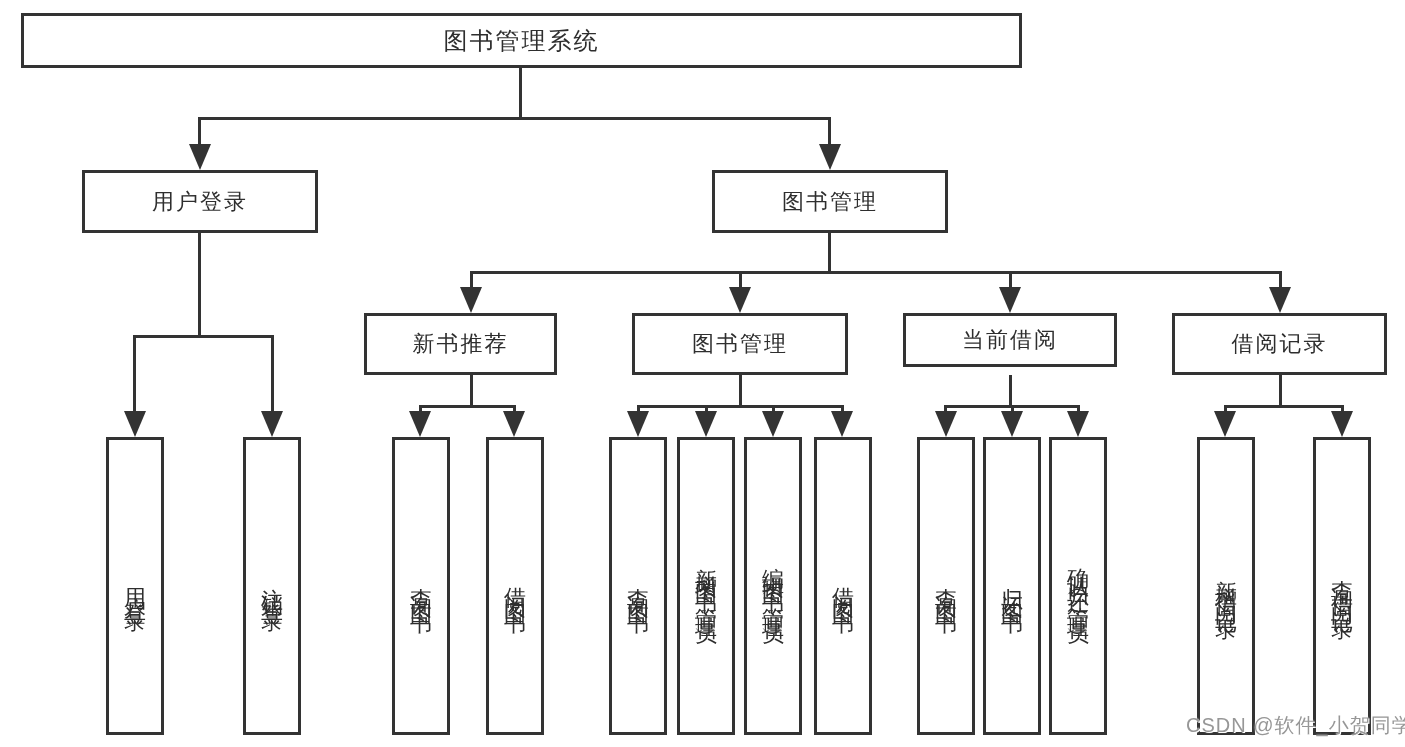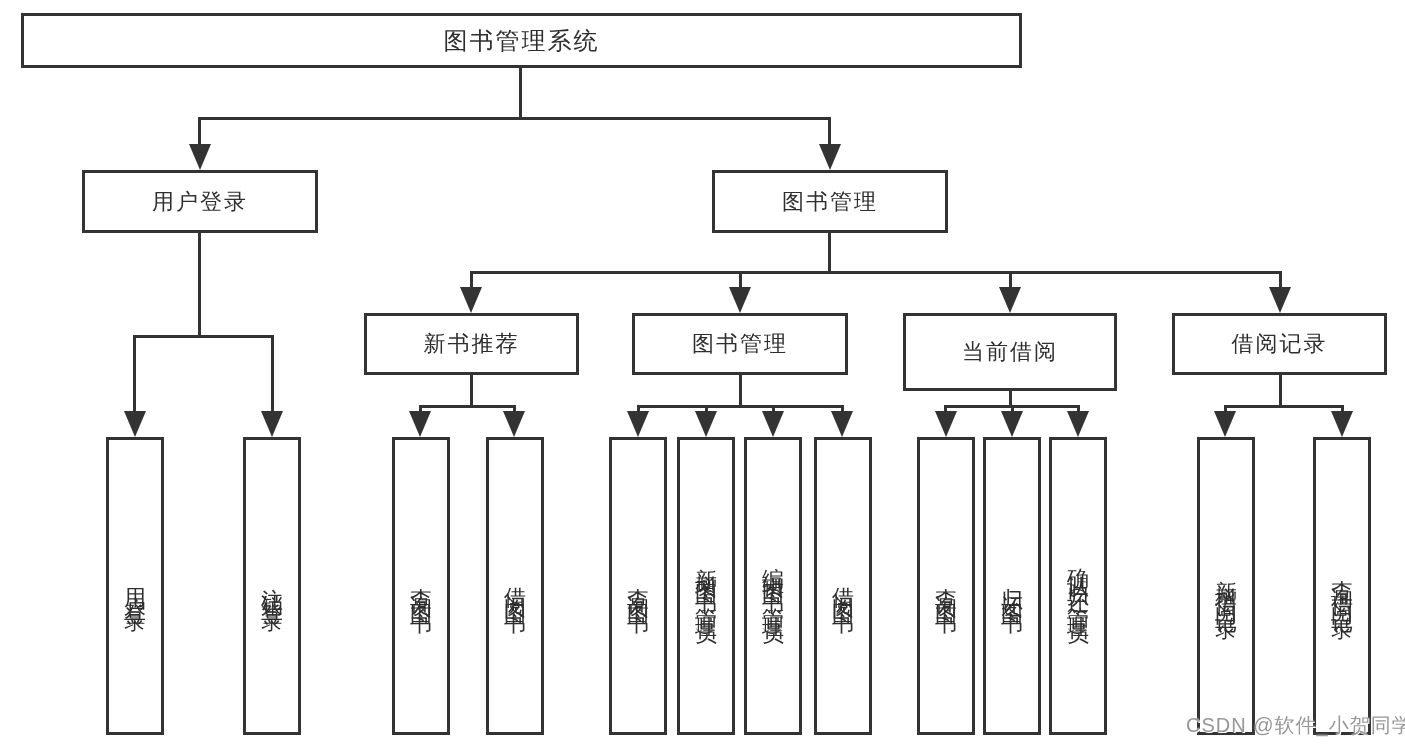--- a/index.html
+++ b/index.html
@@ -101,27 +101,27 @@
     <span>图书管理系统</span>
   </div>
 
   <div class="box" style="left:82px;top:170px;width:236px;height:63px;">
     <span>用户登录</span>
   </div>
   <div class="box" style="left:712px;top:170px;width:236px;height:63px;">
     <span>图书管理</span>
   </div>
 
-  <div class="box" style="left:364px;top:313px;width:215px;height:62px;">
+  <div class="box" style="left:364px;top:313px;width:193px;height:62px;">
     <span>新书推荐</span>
   </div>
   <div class="box" style="left:632px;top:313px;width:216px;height:62px;">
     <span>图书管理</span>
   </div>
-  <div class="box" style="left:903px;top:313px;width:214px;height:78px;">
+  <div class="box" style="left:903px;top:313px;width:214px;height:54px;">
     <span>当前借阅</span>
   </div>
   <div class="box" style="left:1172px;top:313px;width:215px;height:62px;">
     <span>借阅记录</span>
   </div>
 
   <div class="vbox" style="left:106px;">
     <span>用户登录</span>
   </div>
   <div class="vbox" style="left:243px;">

